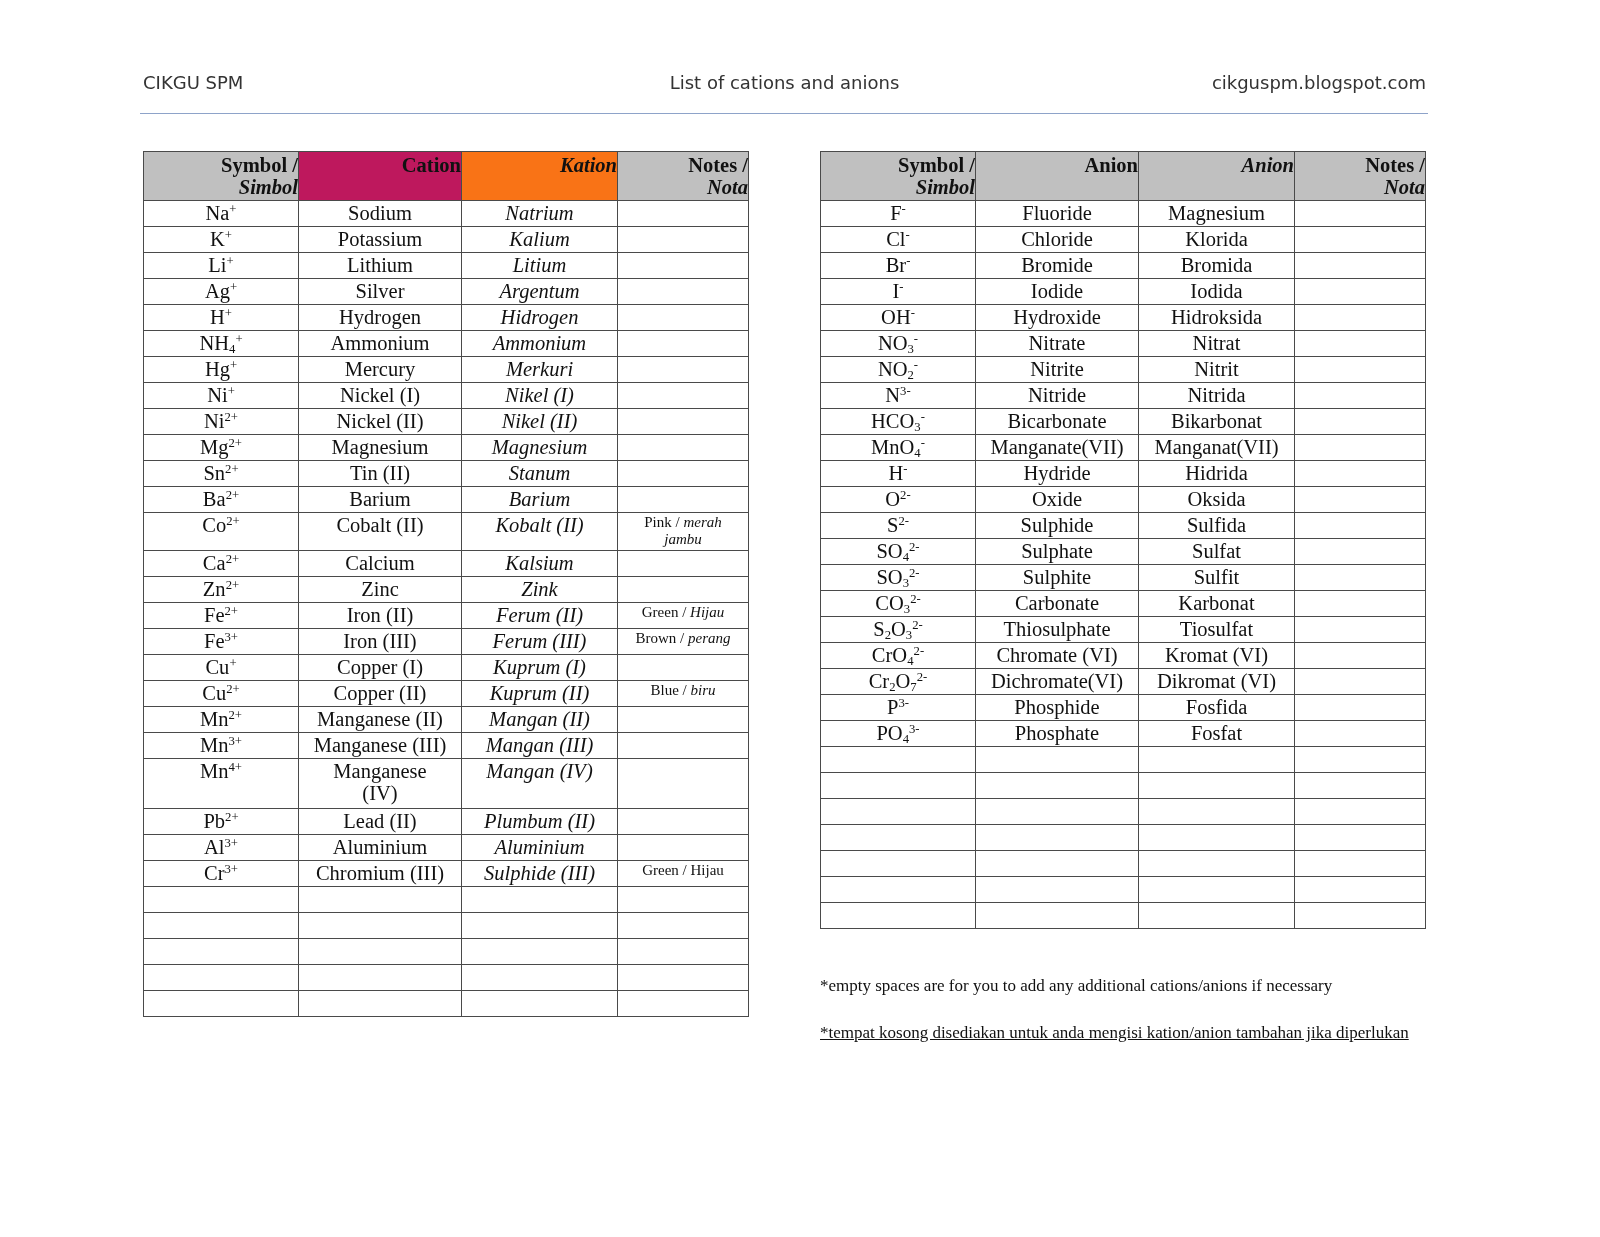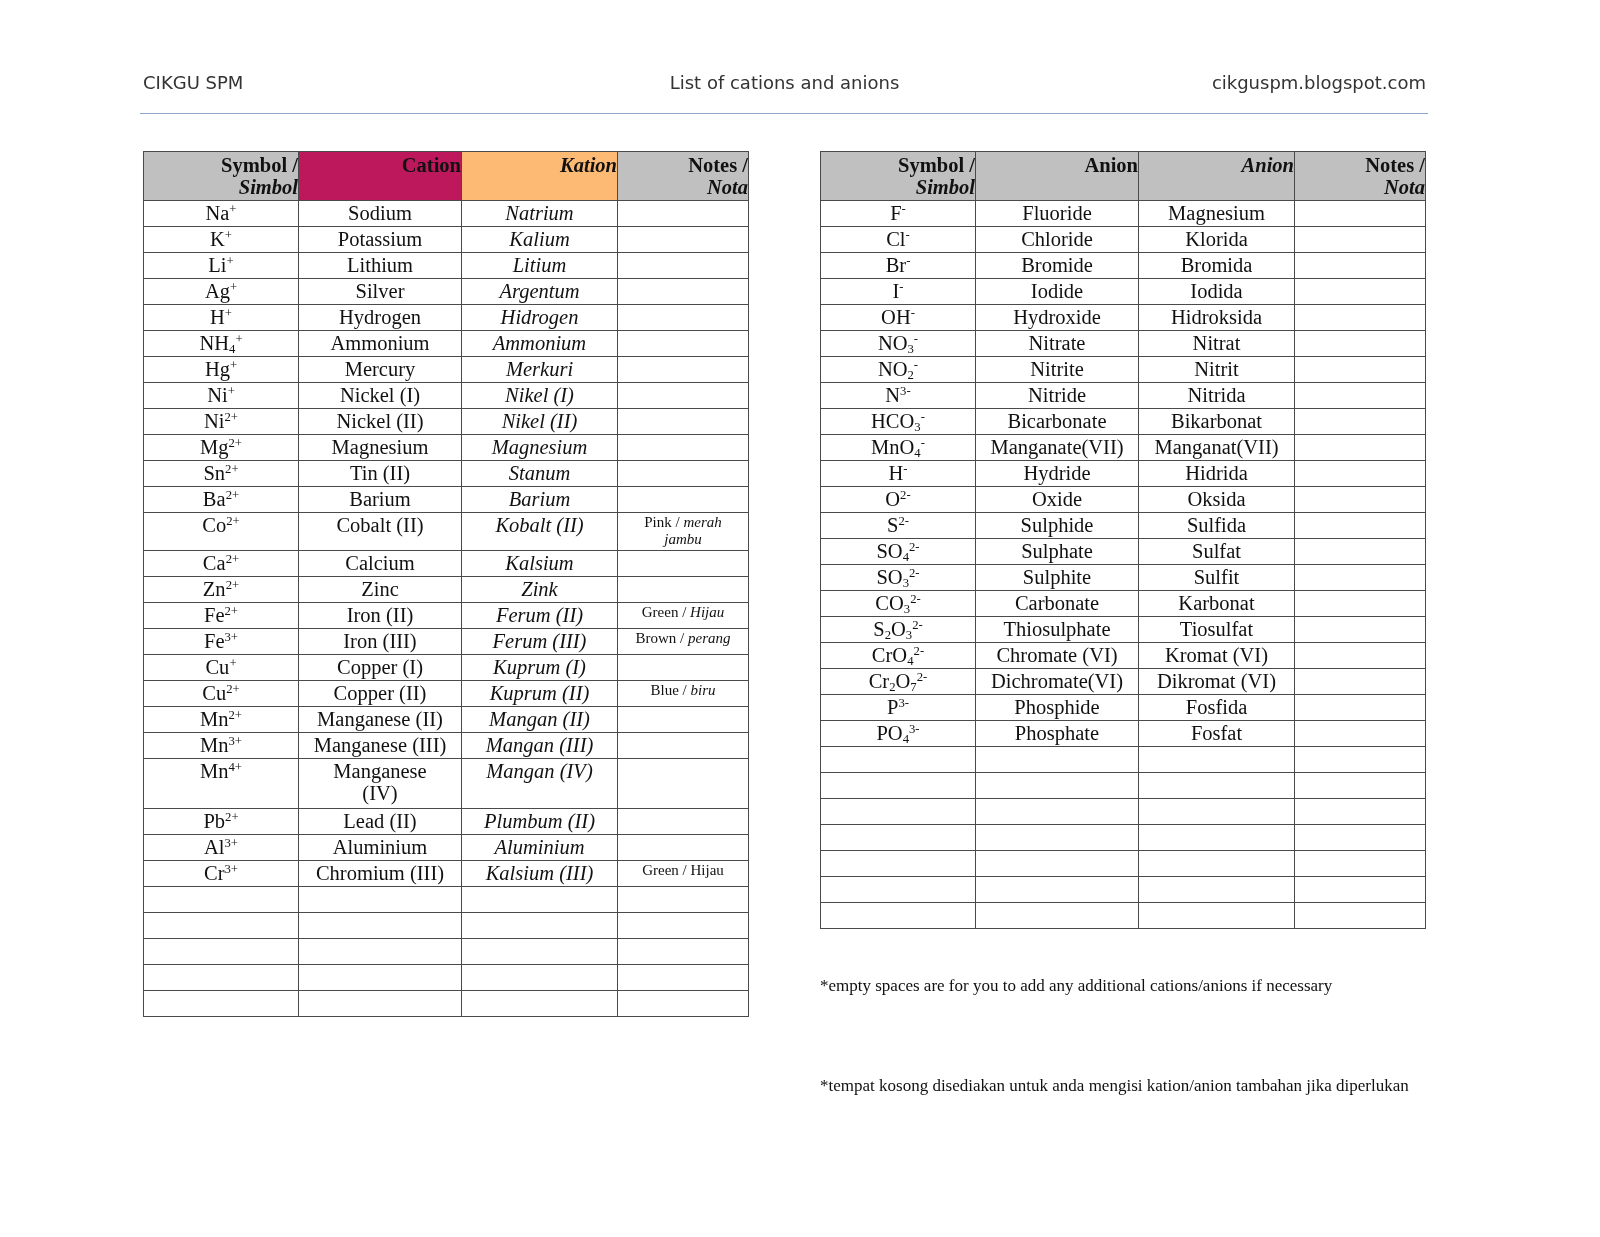--- a/index.html
+++ b/index.html
@@ -22,21 +22,21 @@
   table.ion td.note .it { font-style: italic; }
   sup, sub { font-size: 0.62em; line-height: 0; }
   sup { vertical-align: 0.55em; }
   sub { vertical-align: -0.2em; }
 
   #cation-table { left: 143px; top: 151px; width: 606px; }
   #anion-table { left: 820px; top: 151px; width: 606px; }
 
   .footnote { position: absolute; left: 820px; width: 600px; font-size: 17px; line-height: 28px; color: #111; margin-top: 40px; }
   #fn1 { top: 932px; }
-  #fn2 { top: 1032px; }
+  #fn2 { top: 979px; text-decoration: underline; }
 </style>
 </head>
 <body>
 
 <div class="page-header">
   <span class="left">CIKGU SPM</span>
   <span class="center">List of cations and anions</span>
   <span class="right">cikguspm.blogspot.com</span>
 </div>
 <div class="header-rule" style="border-top-color: rgb(142, 163, 201);"></div>
@@ -45,21 +45,21 @@
   <colgroup>
     <col style="width:155px">
       <col style="width:163px">
       <col style="width:156px">
       <col style="width:131px">
   </colgroup>
   <thead>
     <tr>
       <th style="background: rgb(192, 192, 192);"><span>Symbol /</span><br><span class="it">Simbol</span></th>
       <th style="background: #be185d;"><span>Cation</span></th>
-      <th style="background: #fdba74;"><span class="it">Kation</span></th>
+      <th style="background: #f97316;"><span class="it">Kation</span></th>
       <th style="background: rgb(192, 192, 192);"><span>Notes /</span><br><span class="it">Nota</span></th>
     </tr>
   </thead>
   <tbody id="cation-body">
       <tr class="row">
         <td>Na<sup>+</sup></td>
         <td>Sodium</td>
         <td class="it">Natrium</td>
         <td class="note"></td>
       </tr>
@@ -197,21 +197,21 @@
       </tr>
       <tr class="row">
         <td>Al<sup>3+</sup></td>
         <td>Aluminium</td>
         <td class="it">Aluminium</td>
         <td class="note"></td>
       </tr>
       <tr class="row">
         <td>Cr<sup>3+</sup></td>
         <td>Chromium (III)</td>
-        <td class="it">Kalsium (III)</td>
+        <td class="it">Sulphide (III)</td>
         <td class="note">Green / Hijau</td>
       </tr>
       <tr class="row">
         <td></td>
         <td></td>
         <td></td>
         <td></td>
       </tr>
       <tr class="row">
         <td></td>

